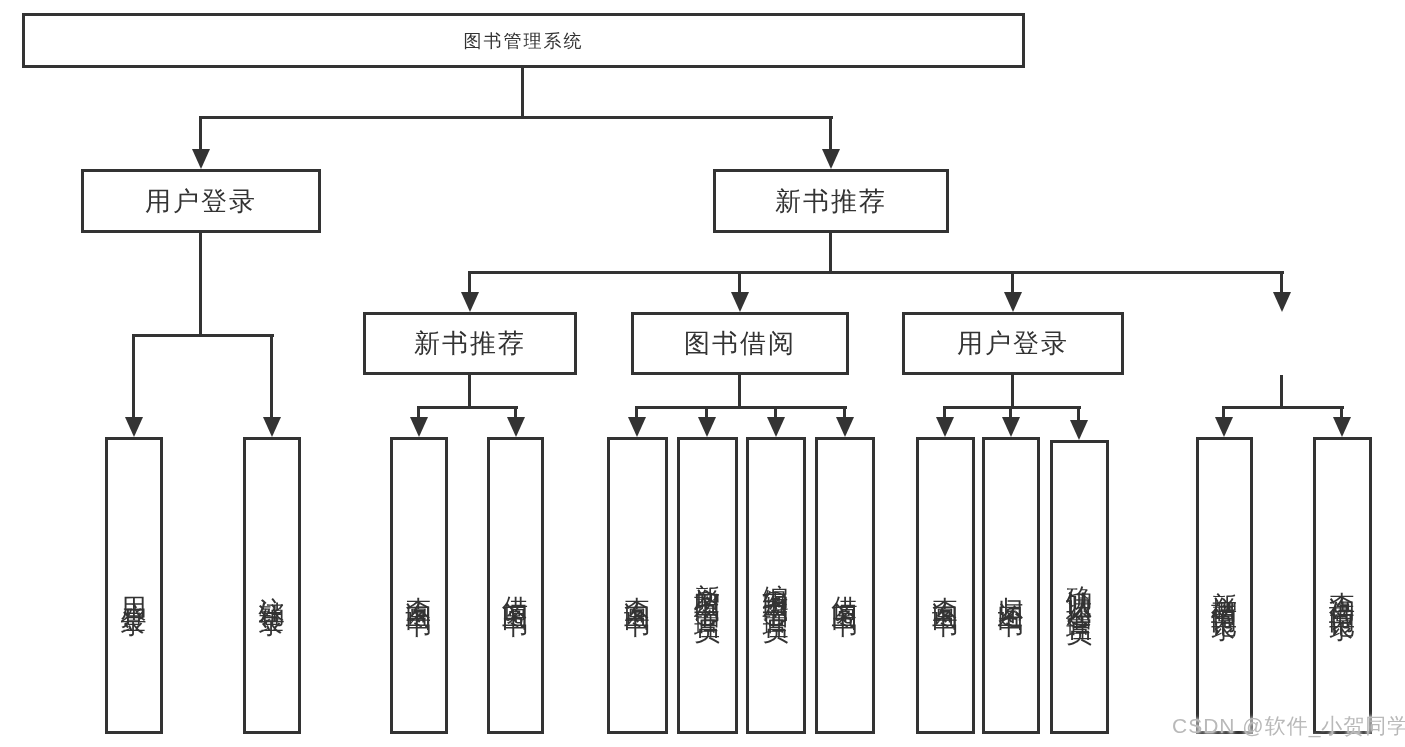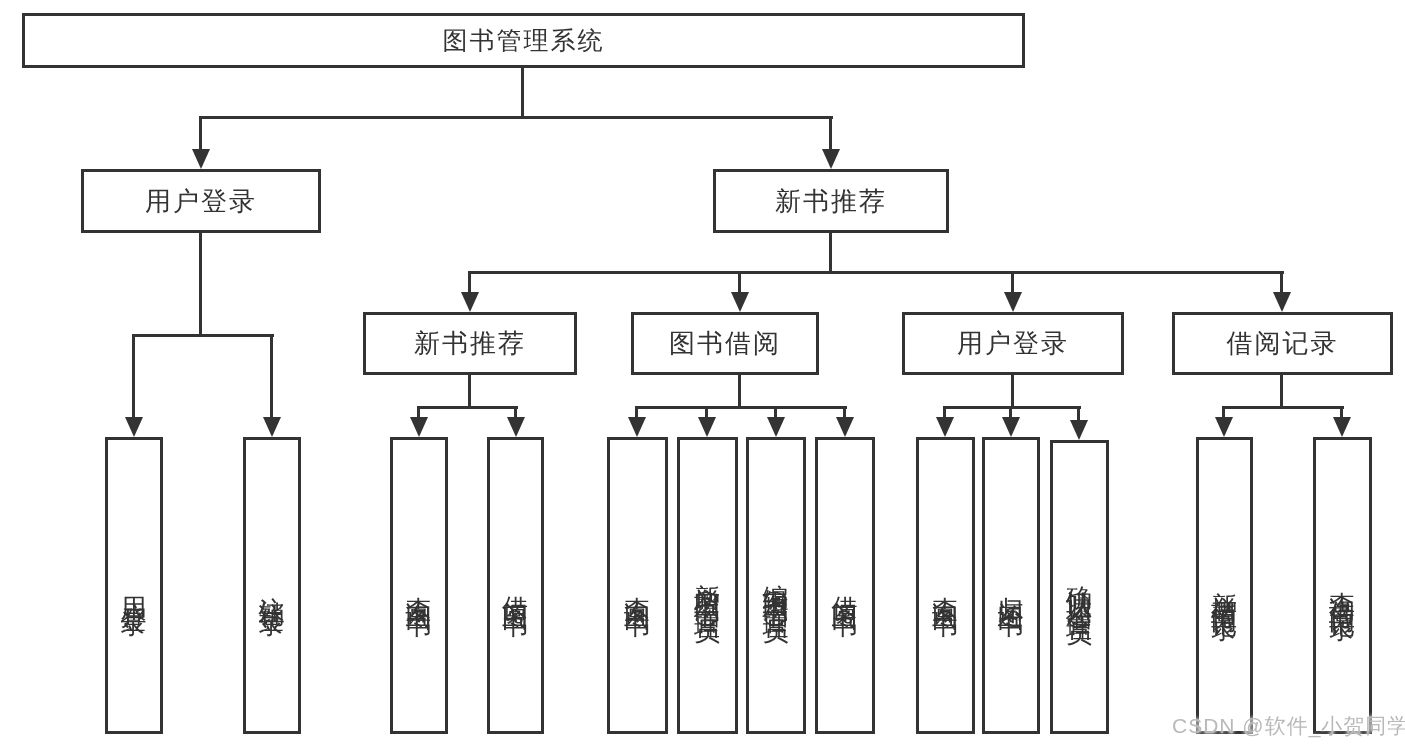--- a/index.html
+++ b/index.html
@@ -24,21 +24,21 @@
     position: absolute;
     border: 3px solid var(--line);
     background: #fff;
     display: flex;
     align-items: center;
     justify-content: center;
     font-size: 26px;
     letter-spacing: 2px;
     white-space: nowrap;
   }
-  .hbox.root { font-size: 25px; }
+  .hbox.root { font-size: 18px; }
   
   .vbox {
     position: absolute;
     border: 3px solid var(--line);
     background: #fff;
     display: flex;
     align-items: center;
     justify-content: center;
   }
   .vbox span {
@@ -107,28 +107,25 @@
   <div class="vline" style="left:199px; top:233px; height:104px;"></div>
   <div class="hline" style="left:132px; top:334px; width:142px;"></div>
   <div class="vline" style="left:132px; top:334px; height:85px;"></div>
   <div class="arrow" style="left:125px; top:417px;"></div>
   <div class="vline" style="left:270px; top:334px; height:85px;"></div>
   <div class="arrow" style="left:263px; top:417px;"></div>
 
   <div class="hbox" style="left:363px; top:312px; width:214px; height:63px;">
     <span>新书推荐</span>
   </div>
-  <div class="hbox" style="left:631px; top:312px; width:188px; height:63px;">
+  <div class="hbox" style="left:631px; top:312px; width:218px; height:63px;">
     <span>图书借阅</span>
   </div>
   <div class="hbox" style="left:902px; top:312px; width:222px; height:63px;">
     <span>用户登录</span>
-  </div>
-  <div class="hbox" style="left:1172px; top:312px; width:221px; height:63px;">
-    <span>借阅记录</span>
   </div>
 
   <div class="vline" style="left:468px; top:375px; height:34px;"></div>
   <div class="hline" style="left:417px; top:406px; width:101px;"></div>
   <div class="vline" style="left:417px; top:406px; height:13px;"></div>
   <div class="arrow" style="left:410px; top:417px;"></div>
   <div class="vline" style="left:514px; top:406px; height:13px;"></div>
   <div class="arrow" style="left:507px; top:417px;"></div>
 
   <div class="vline" style="left:738px; top:375px; height:34px;"></div>

